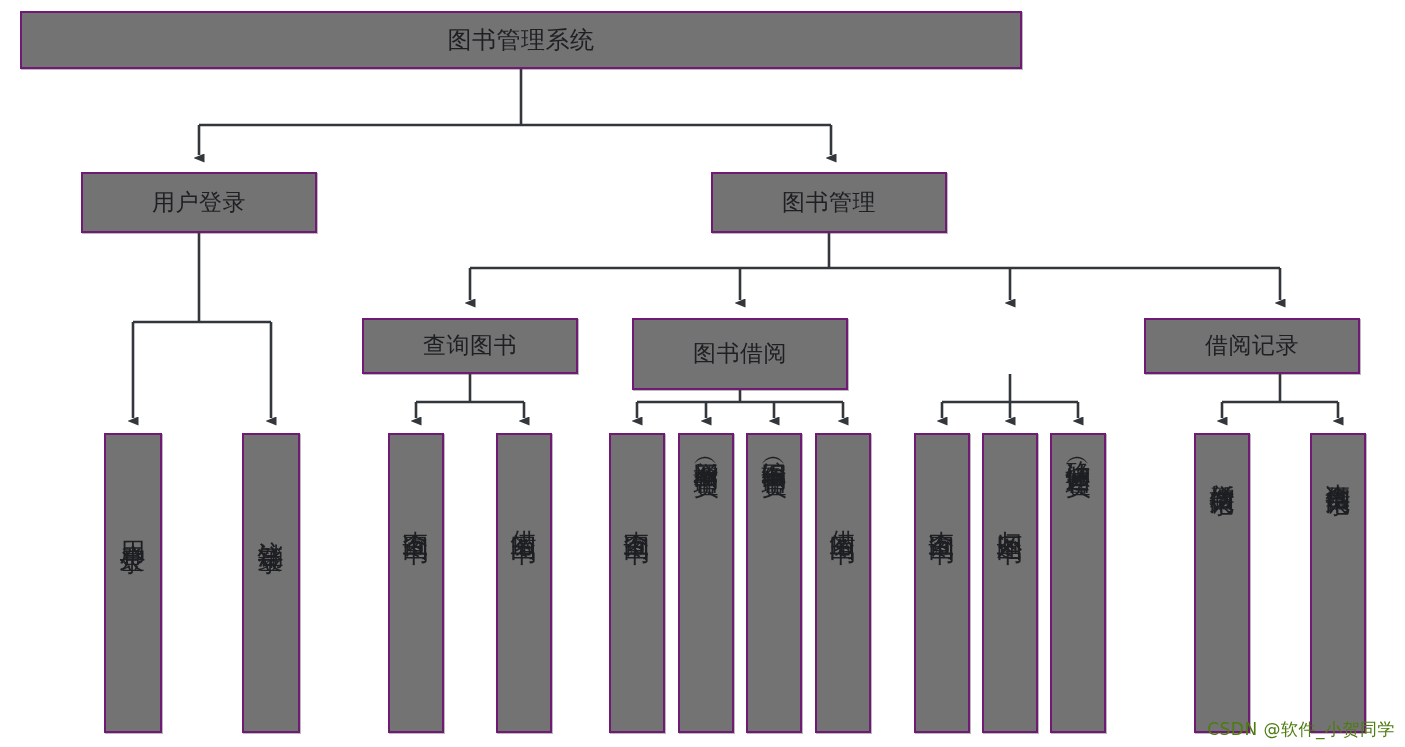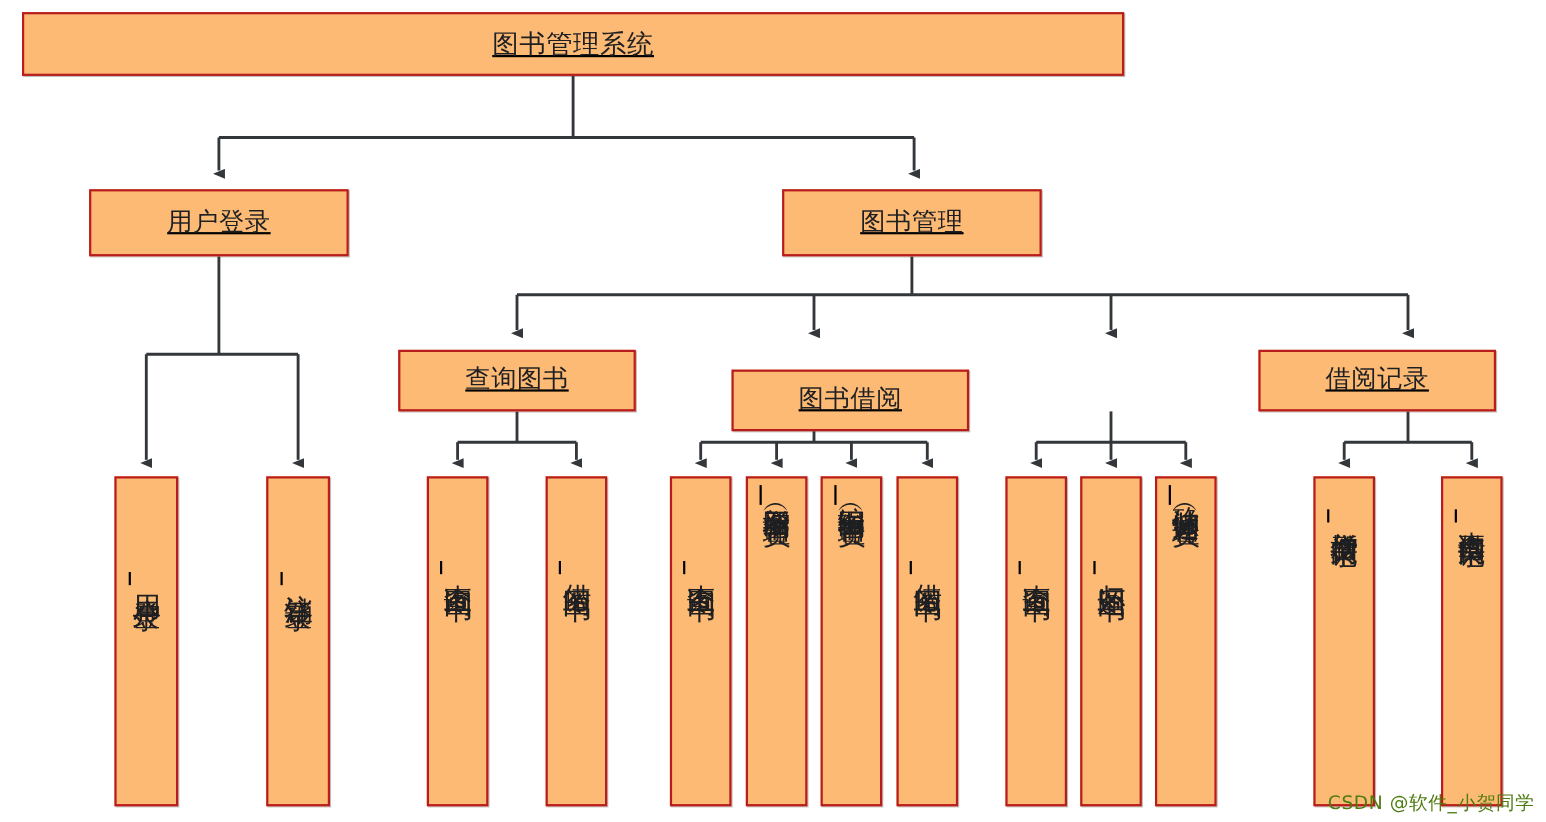--- a/index.html
+++ b/index.html
@@ -22,27 +22,26 @@
     position: absolute;
     left: 0;
     top: 0;
     width: 1405px;
     height: 747px;
     pointer-events: none;
   }
   .node {
     position: absolute;
     box-sizing: border-box;
-    background: #fdba74;
-    border: 2px solid #b91c1c;
+    background: #737373;
+    border: 2px solid #701a75;
     display: flex;
     align-items: center;
     justify-content: center;
     box-shadow: 1px 1px 0 rgba(60,60,60,0.35);
-    text-decoration: underline;
   }
   .node .label {
     color: #1d1f22;
     line-height: 1.12;
     text-align: center;
     white-space: nowrap;
   }
   
   .node.horiz .label {
     font-size: 23px;
@@ -142,21 +141,21 @@
   <div class="node horiz" style="left:81px; top:172px; width:236px; height:61px;">
     <span class="label">用户登录</span>
   </div>
   <div class="node horiz" style="left:711px; top:172px; width:236px; height:61px;">
     <span class="label">图书管理</span>
   </div>
 
   <div class="node horiz" style="left:362px; top:318px; width:216px; height:56px;">
     <span class="label">查询图书</span>
   </div>
-  <div class="node horiz" style="left:632px; top:336px; width:216px; height:56px;margin-left:33px;">
+  <div class="node horiz" style="left:632px; top:318px; width:216px; height:72px;">
     <span class="label">图书借阅</span>
   </div>
   <div class="node horiz" style="left:1144px; top:318px; width:216px; height:56px;">
     <span class="label">借阅记录</span>
   </div>
 
   <div class="node vert" style="left:104px; top:433px; width:58px; height:300px; padding-top:85px;">
     <span class="label">用户登录</span>
   </div>
   <div class="node vert" style="left:242px; top:433px; width:58px; height:300px; padding-top:85px;">

